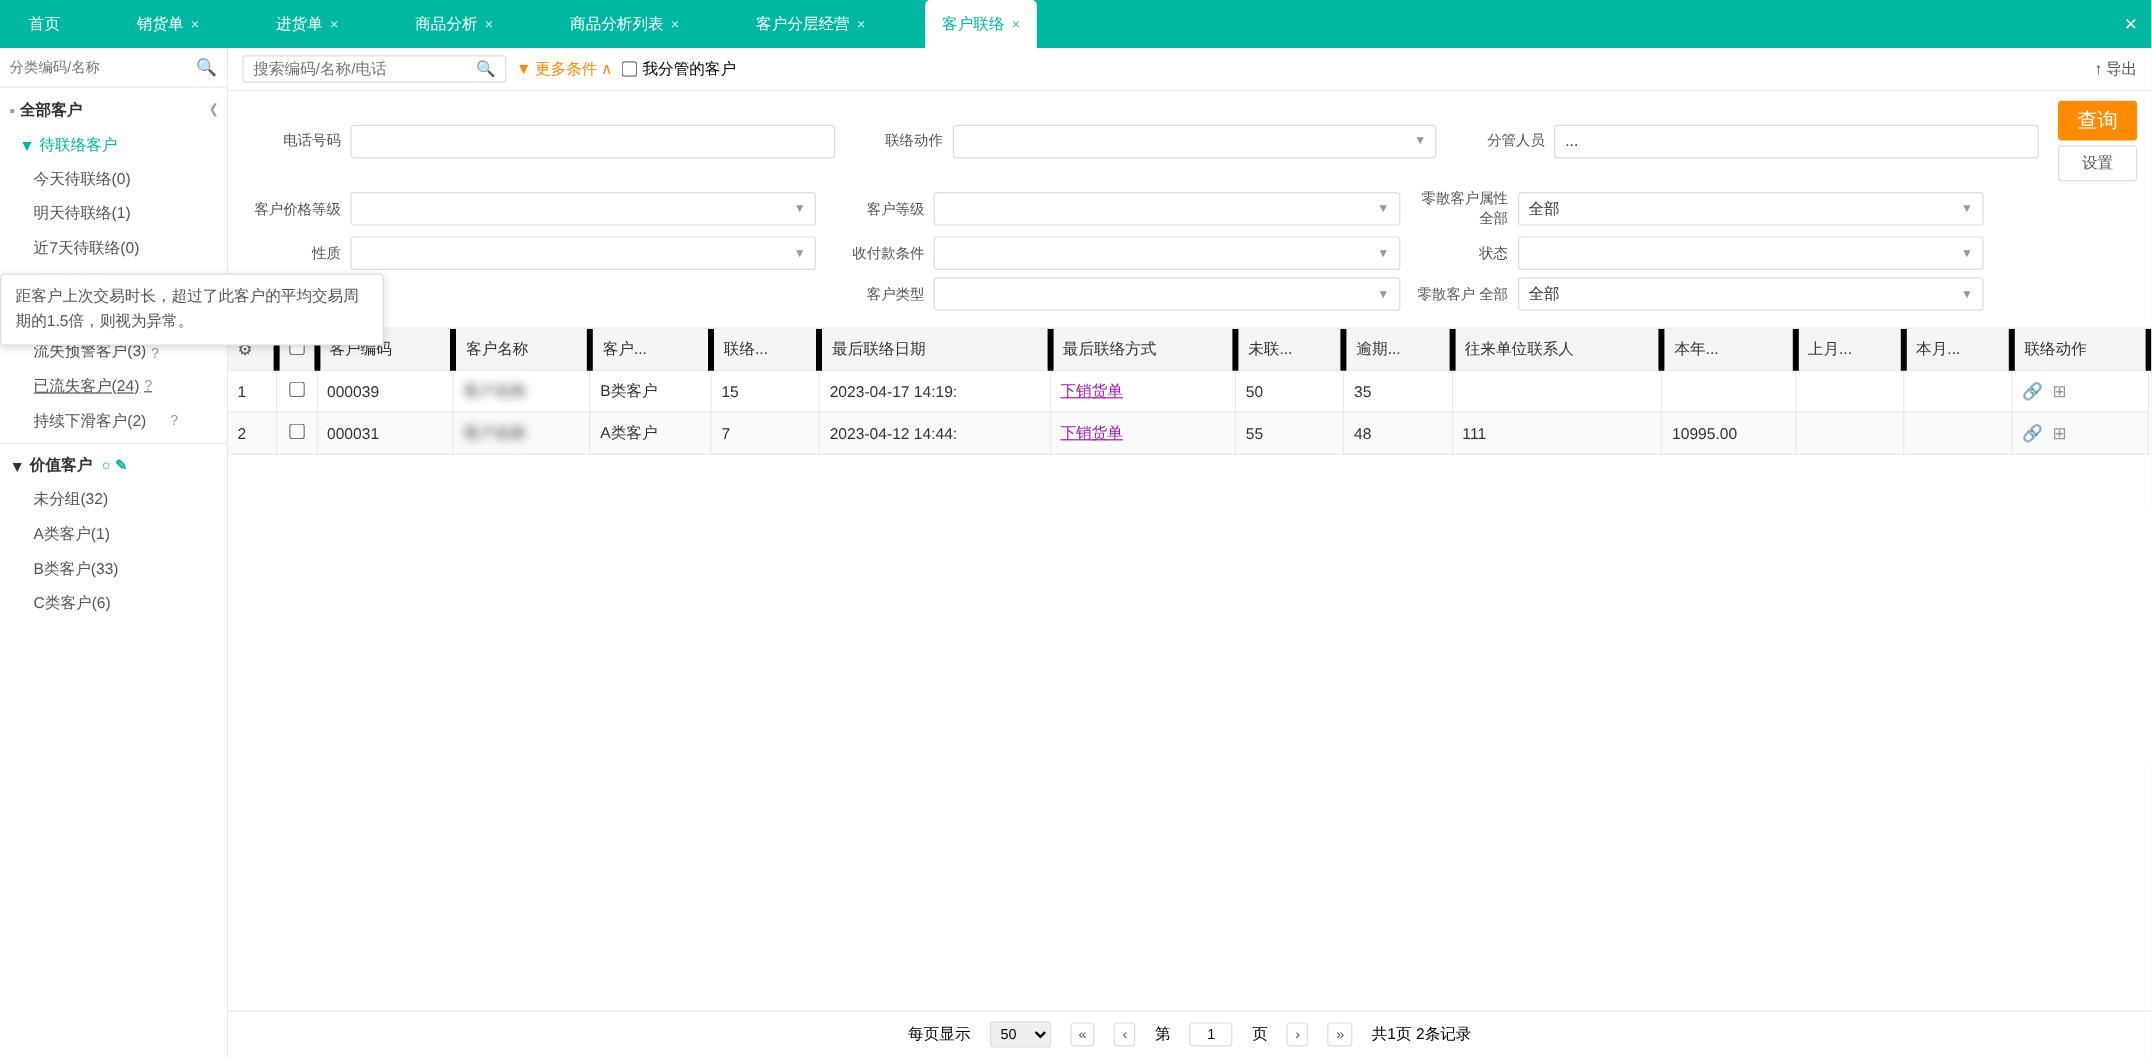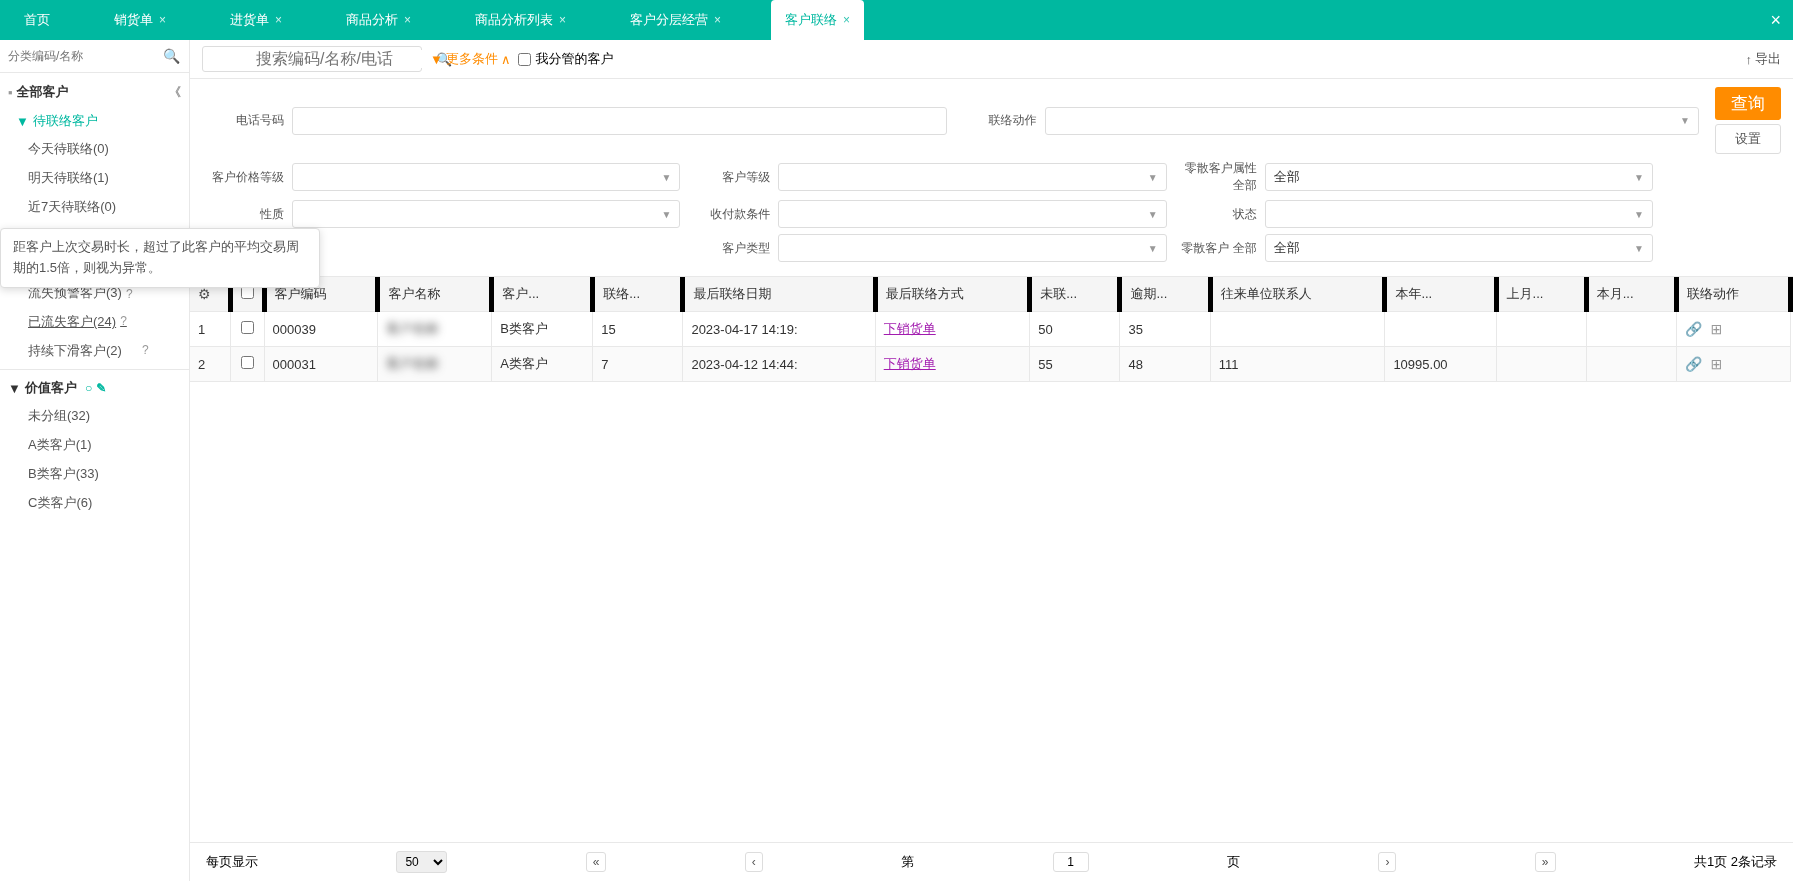--- a/index.html
+++ b/index.html
@@ -157,21 +157,21 @@
     .td-actions { display: flex; gap: 8px; align-items: center; }
     .action-icon { color: #999; cursor: pointer; font-size: 14px; }
     .blurred-text {
       filter: blur(4px); color: #333; user-select: none;
     }
 
     
     .pagination {
       background: white; border-top: 1px solid #e8e8e8;
       padding: 8px 16px; display: flex; align-items: center;
-      justify-content: space-between; gap: 16px; font-size: 12px;
+      justify-content: center; gap: 16px; font-size: 12px;
     }
     .pagination select {
       border: 1px solid #ddd; border-radius: 3px; padding: 2px 4px;
       font-size: 12px;
     }
     .page-btn {
       border: 1px solid #ddd; background: white; border-radius: 3px;
       padding: 2px 6px; cursor: pointer; font-size: 12px; color: #555;
     }
     .page-input {
@@ -297,21 +297,21 @@
       <div class="sidebar-item">
         <span>C类客户(6)</span>
       </div>
     </div>
   </div>
 
   <div class="content-area">
 
     <div class="filter-bar">
       <div class="filter-search">
-        <input type="text" style="border: none; outline: none; font-size: 16px; flex: 1 1 0%; margin-left: 45px;" placeholder="搜索编码/名称/电话">
+        <input type="text" style="border: none; outline: none; font-size: 13px; flex: 1 1 0%;" placeholder="搜索编码/名称/电话">
         <span style="color:#999;cursor:pointer;">🔍</span>
       </div>
       <div class="filter-more">
         <span>▼</span>
         <span>更多条件</span>
         <span>∧</span>
       </div>
       <div class="filter-checkbox">
         <input type="checkbox" style="">
         <span>我分管的客户</span>
@@ -329,20 +329,26 @@
           <span class="filter-label">电话号码</span>
           <div class="filter-input">
             <span></span>
           </div>
         </div>
         <div class="filter-cell">
           <span class="filter-label">联络动作</span>
           <div class="filter-input">
             <span></span>
             <span class="arrow">▼</span>
+          </div>
+        </div>
+        <div class="filter-cell">
+          <span class="filter-label">分管人员</span>
+          <div class="filter-input">
+            <span>...</span>
           </div>
         </div>
         <div class="filter-actions">
           <button class="btn-query">查询</button>
           <button class="btn-set">设置</button>
         </div>
       </div>
 
       <div class="filter-row">
         <div class="filter-cell">

